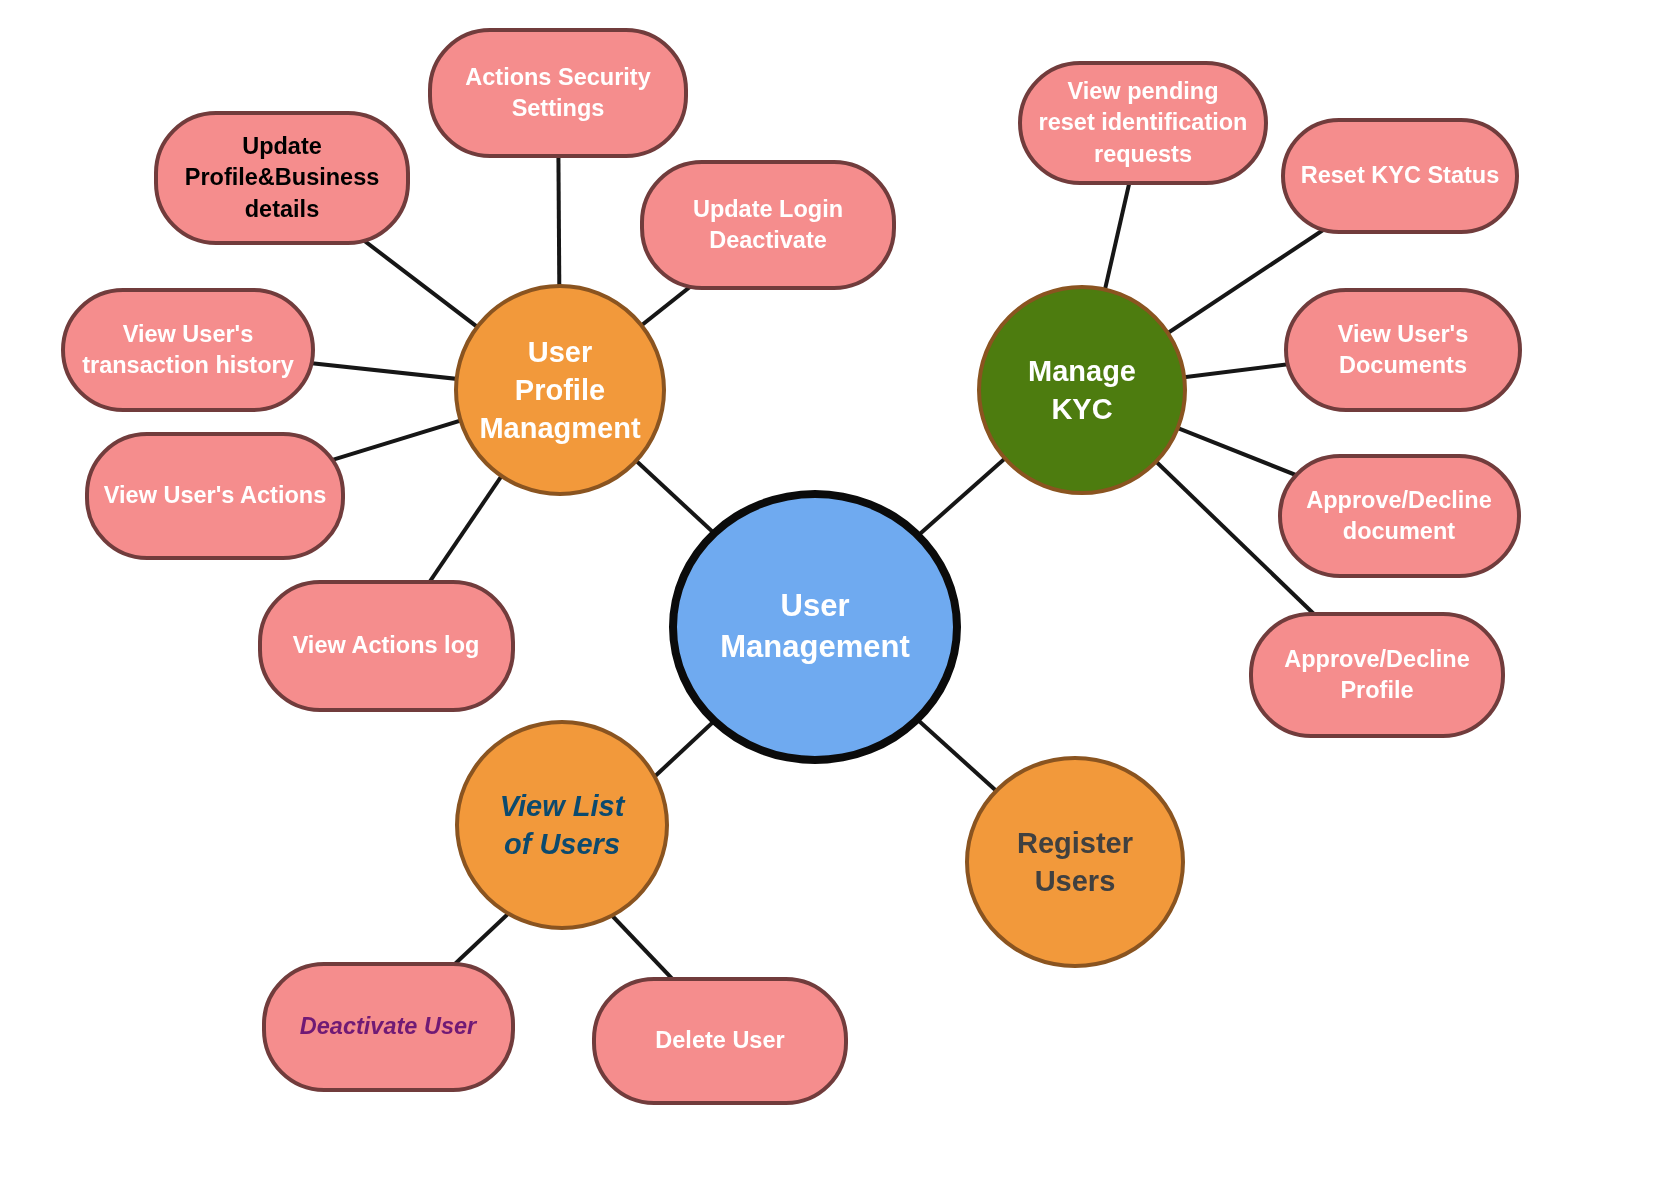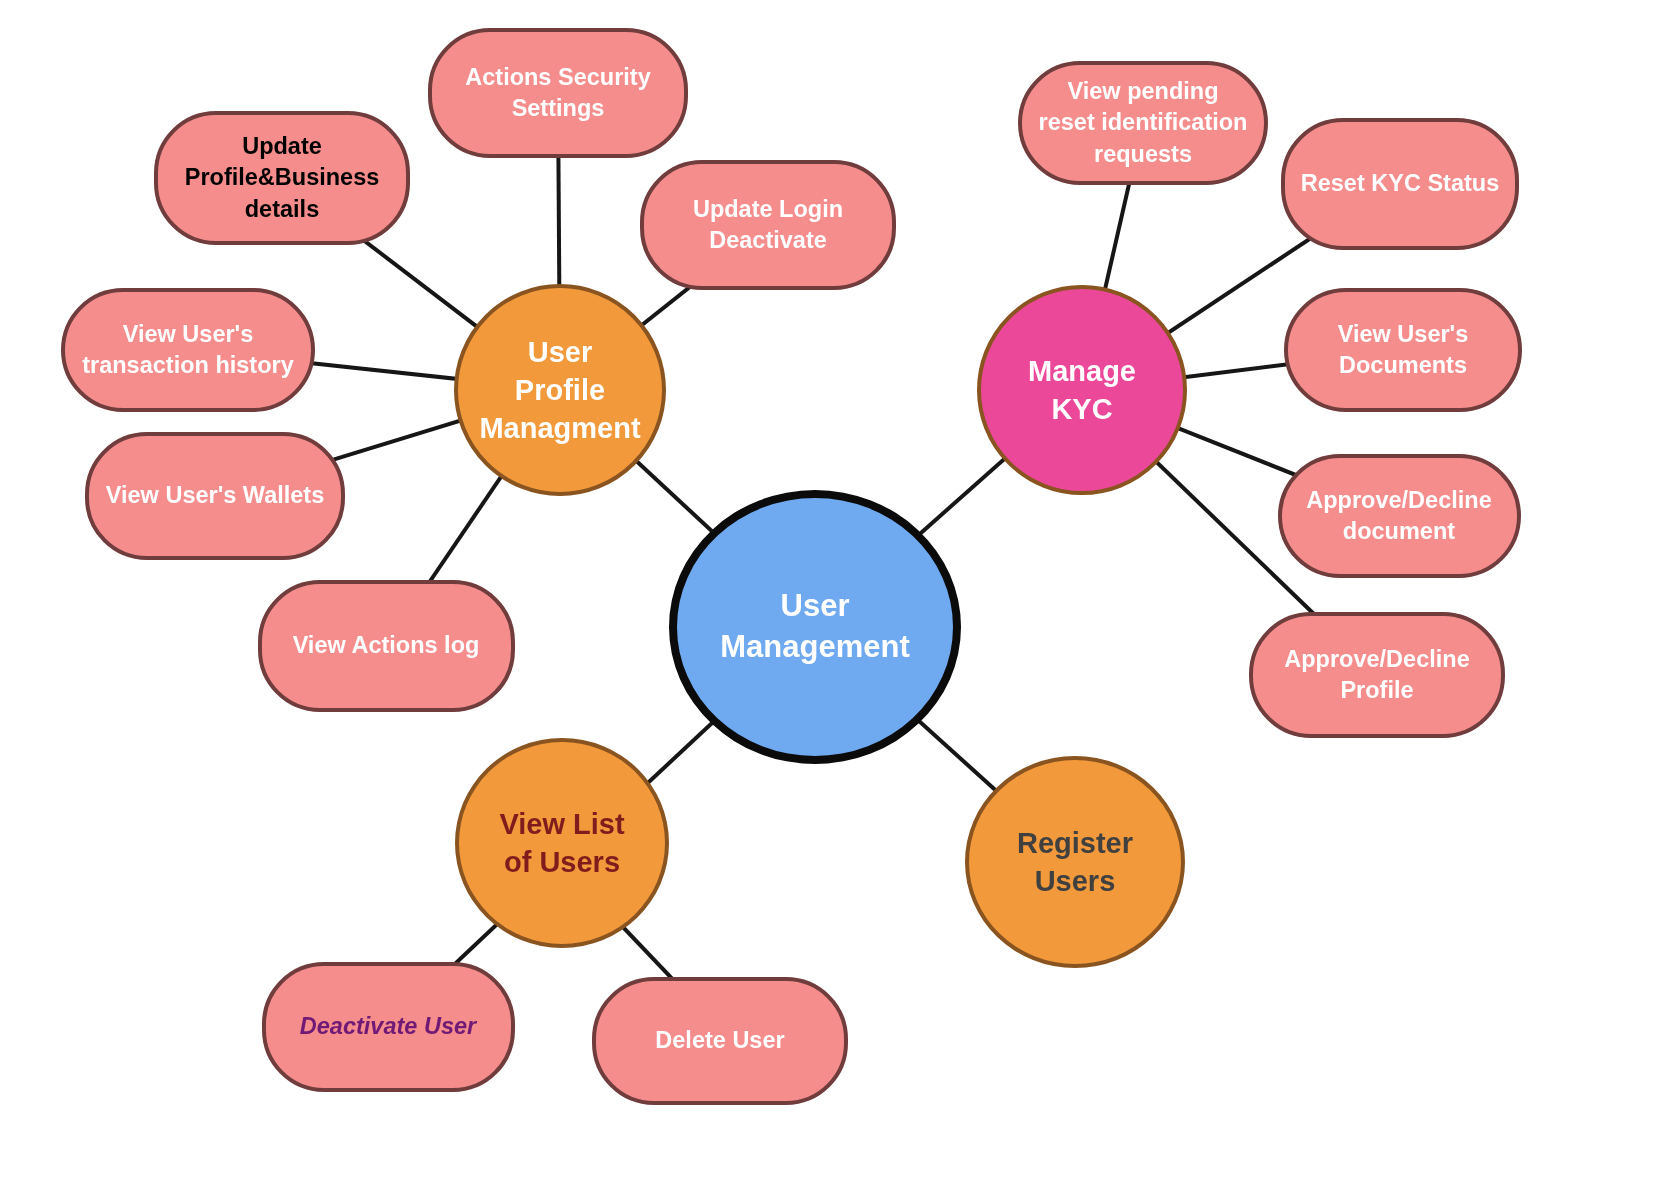--- a/index.html
+++ b/index.html
@@ -78,25 +78,25 @@
   <div id="node-layer">
       <div class="node center" style="left: 669px; top: 490px; width: 292px; height: 274px; background: rgb(111, 170, 240); border-color: rgb(11, 11, 11); color: rgb(255, 255, 255);">
         <span class="label">User
 Management</span>
       </div>
       <div class="node category" style="left: 454px; top: 284px; width: 212px; height: 212px; background: rgb(242, 153, 59); border-color: rgb(138, 84, 32); color: rgb(255, 255, 255);">
         <span class="label">User
 Profile
 Managment</span>
       </div>
-      <div class="node category" style="left: 977px; top: 285px; width: 210px; height: 210px; background: #ec4899; border-color: rgb(138, 84, 32); color: rgb(255, 255, 255);">
+      <div class="node category" style="left: 977px; top: 285px; width: 210px; height: 210px; background: #4d7c0f; border-color: rgb(138, 84, 32); color: rgb(255, 255, 255);">
         <span class="label">Manage
 KYC</span>
       </div>
-      <div class="node category" style="left: 455px; top: 738px; width: 214px; height: 210px; background: rgb(242, 153, 59); border-color: rgb(138, 84, 32); color: #7f1d1d;">
+      <div class="node category" style="left: 455px; top: 720px; width: 214px; height: 210px; background: rgb(242, 153, 59); border-color: rgb(138, 84, 32); color: #0c4a6e; font-style: italic;">
         <span class="label">View List
 of Users</span>
       </div>
       <div class="node category" style="left: 965px; top: 756px; width: 220px; height: 212px; background: rgb(242, 153, 59); border-color: rgb(138, 84, 32); color: #404040;">
         <span class="label">Register
 Users</span>
       </div>
       <div class="node leaf" style="left: 428px; top: 28px; width: 260px; height: 130px; background: rgb(245, 141, 141); border-color: rgb(113, 60, 60); color: rgb(255, 255, 255);">
         <span class="label">Actions Security
 Settings</span>
@@ -108,31 +108,31 @@
       </div>
       <div class="node leaf" style="left: 640px; top: 160px; width: 256px; height: 130px; background: rgb(245, 141, 141); border-color: rgb(113, 60, 60); color: rgb(255, 255, 255);">
         <span class="label">Update Login
 Deactivate</span>
       </div>
       <div class="node leaf" style="left: 61px; top: 288px; width: 254px; height: 124px; background: rgb(245, 141, 141); border-color: rgb(113, 60, 60); color: rgb(255, 255, 255);">
         <span class="label">View User's
 transaction history</span>
       </div>
       <div class="node leaf" style="left: 85px; top: 432px; width: 260px; height: 128px; background: rgb(245, 141, 141); border-color: rgb(113, 60, 60); color: rgb(255, 255, 255);">
-        <span class="label">View User's Wallets</span>
+        <span class="label">View User's Actions</span>
       </div>
       <div class="node leaf" style="left: 257.5px; top: 580px; width: 257px; height: 132px; background: rgb(245, 141, 141); border-color: rgb(113, 60, 60); color: rgb(255, 255, 255); text-align: right;">
         <span class="label">View Actions log</span>
       </div>
       <div class="node leaf" style="left: 1018px; top: 61px; width: 250px; height: 124px; background: rgb(245, 141, 141); border-color: rgb(113, 60, 60); color: rgb(255, 255, 255);">
         <span class="label">View pending
 reset identification
 requests</span>
       </div>
-      <div class="node leaf" style="left: 1281px; top: 118px; width: 238px; height: 132px; background: rgb(245, 141, 141); border-color: rgb(113, 60, 60); color: rgb(255, 255, 255);">
+      <div class="node leaf" style="left: 1281px; top: 118px; width: 238px; height: 116px; background: rgb(245, 141, 141); border-color: rgb(113, 60, 60); color: rgb(255, 255, 255);">
         <span class="label">Reset KYC Status</span>
       </div>
       <div class="node leaf" style="left: 1284px; top: 288px; width: 238px; height: 124px; background: rgb(245, 141, 141); border-color: rgb(113, 60, 60); color: rgb(255, 255, 255);">
         <span class="label">View User's
 Documents</span>
       </div>
       <div class="node leaf" style="left: 1277.5px; top: 454px; width: 243px; height: 124px; background: rgb(245, 141, 141); border-color: rgb(113, 60, 60); color: rgb(255, 255, 255);">
         <span class="label">Approve/Decline
 document</span>
       </div>

